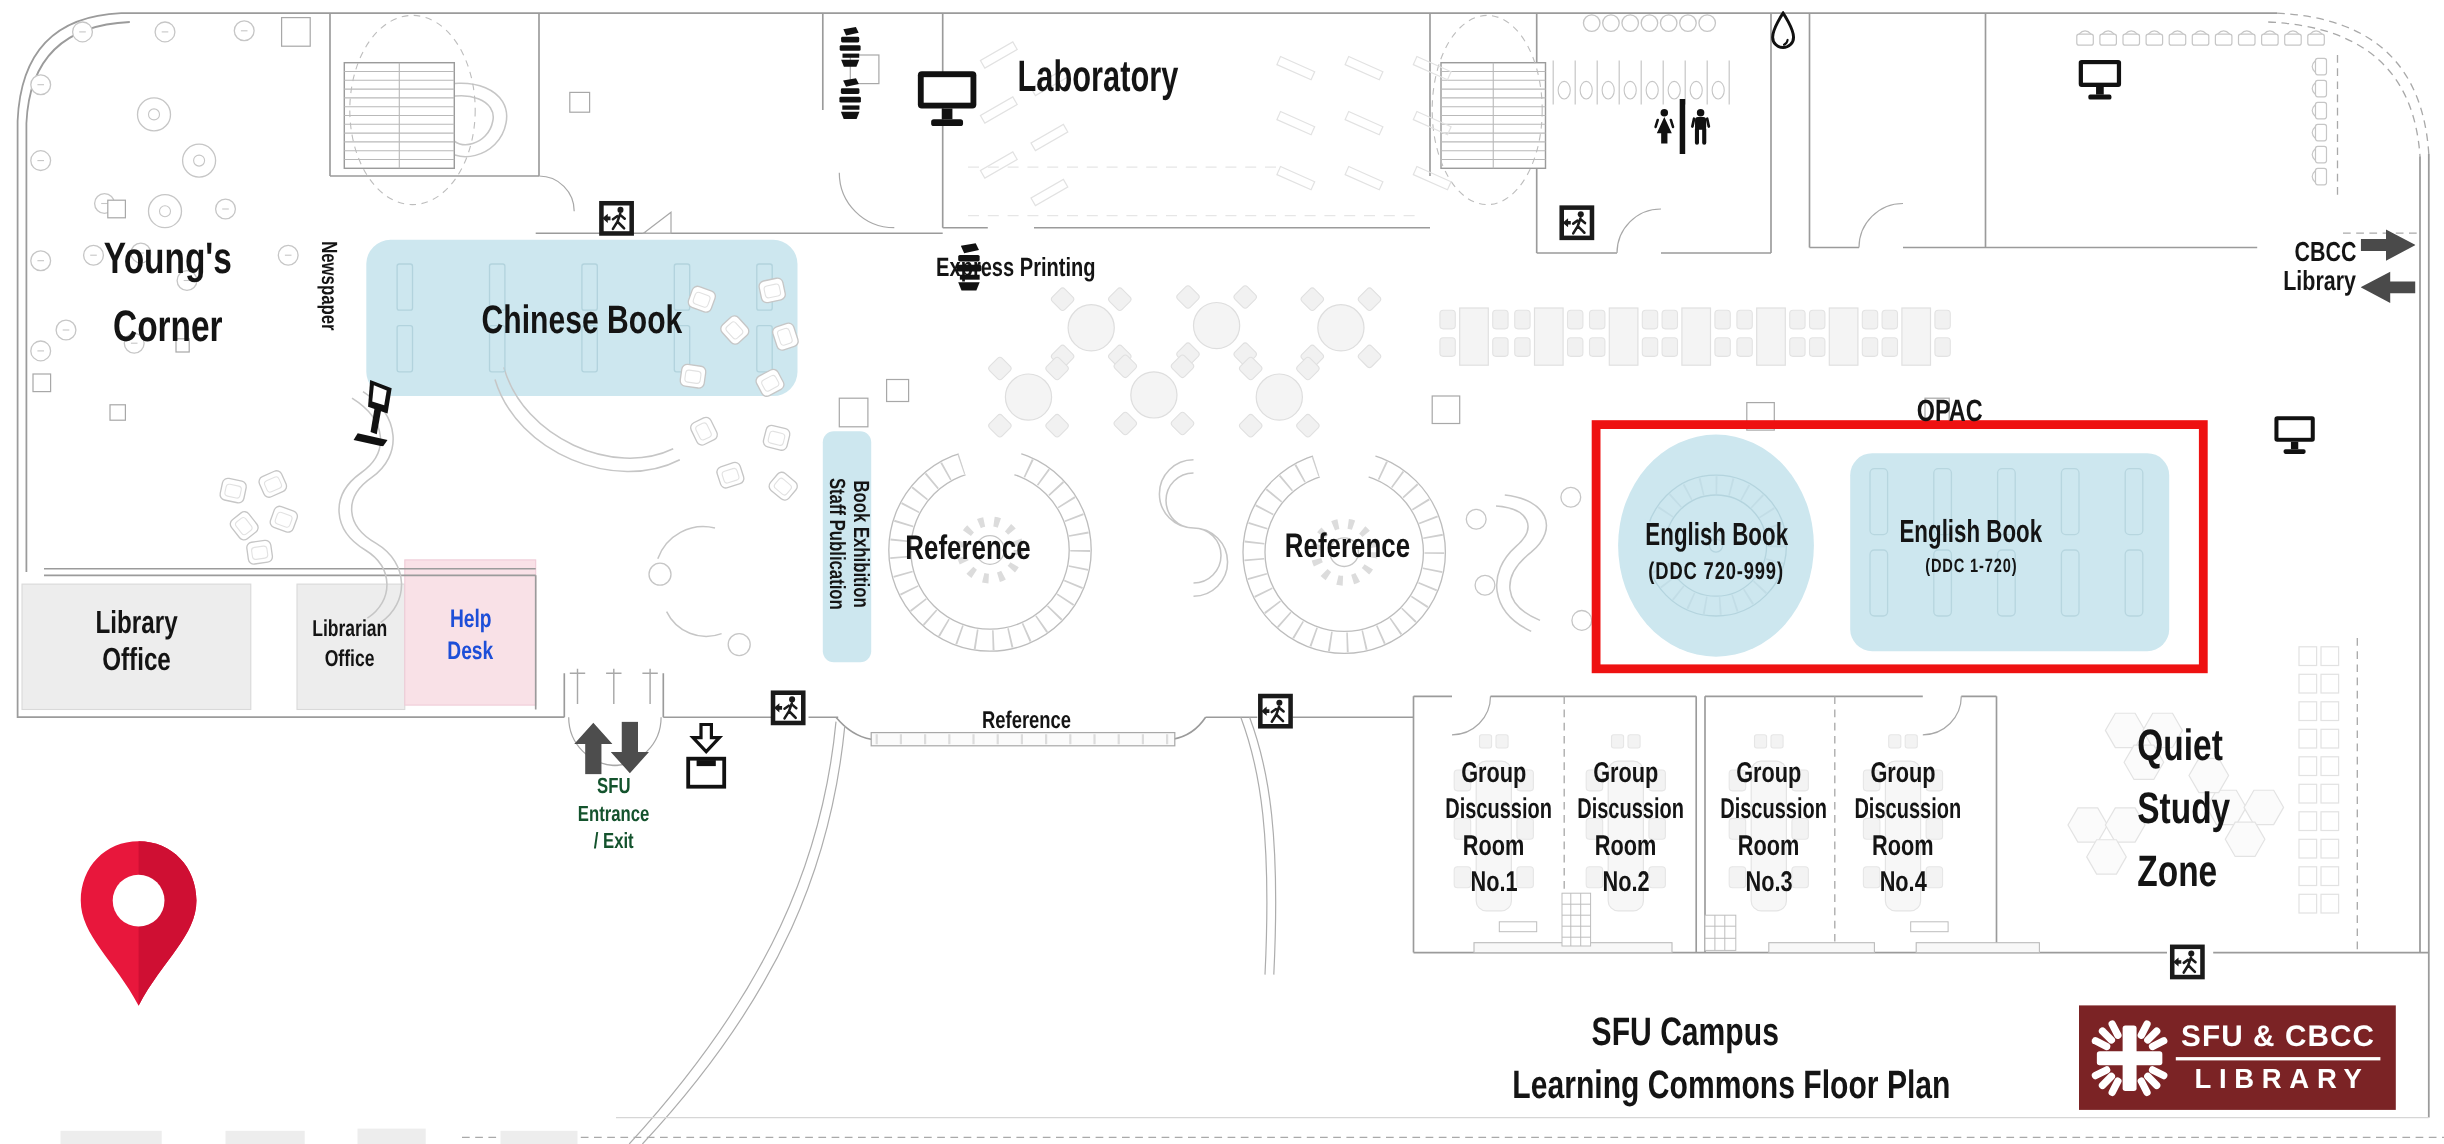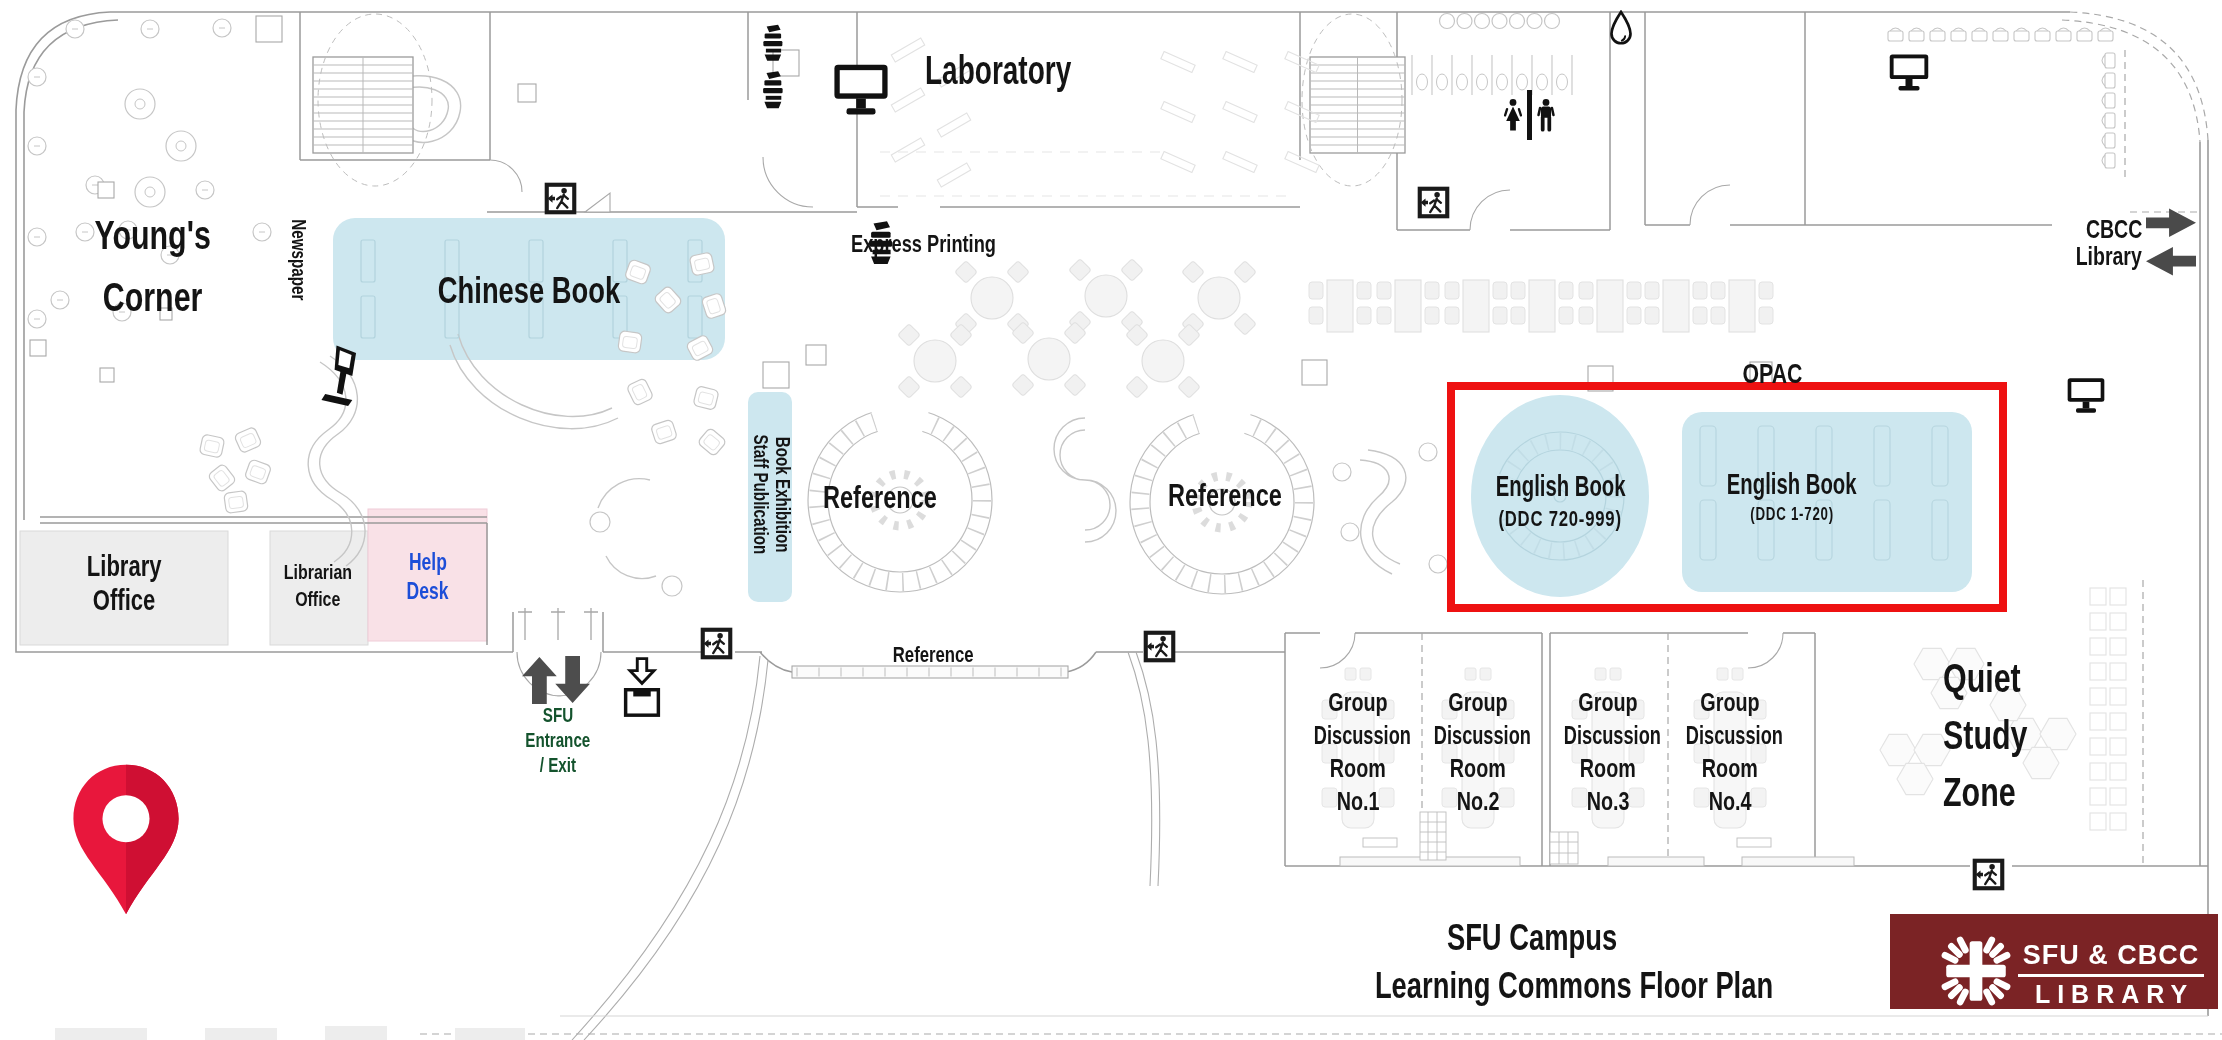--- a/index.html
+++ b/index.html
@@ -7,21 +7,21 @@
   #lines{position:absolute;left:0;top:0;z-index:1;}
   .red-box{position:absolute;z-index:5;border:8px solid #ee1111;box-sizing:border-box;background:transparent;}
   .lbl{position:absolute;z-index:6;font-weight:bold;color:#141414;text-align:center;white-space:nowrap;}
   .lbl div{white-space:nowrap;}
   .cond{display:inline-block;transform:scaleX(.76);transform-origin:50% 50%;}
   .condL{display:inline-block;transform:scaleX(.76);transform-origin:0 50%;}
   .condR{display:inline-block;transform:scaleX(.78);transform-origin:100% 50%;}
   .rot90{transform:rotate(90deg);}
   .icn{position:absolute;z-index:7;}
   .gray-note{color:#14532d;}
-  #logo{position:absolute;z-index:7;display:flex;align-items:flex-end;background:#7b2325;padding-left:40px;}
+  #logo{position:absolute;z-index:7;display:flex;align-items:center;background:#7b2325;}
   #logo .txt{flex:1;color:#fff;font-weight:bold;text-align:center;padding-right:10px;}
   #logo .l1{font-size:27px;letter-spacing:1px;}
   #logo .hr{height:3px;background:#fff;margin:3px 4px;}
   #logo .l2{font-size:25px;letter-spacing:7px;text-indent:7px;}
 </style>
 </head>
 <body>
 
 <div id="plan">
 

